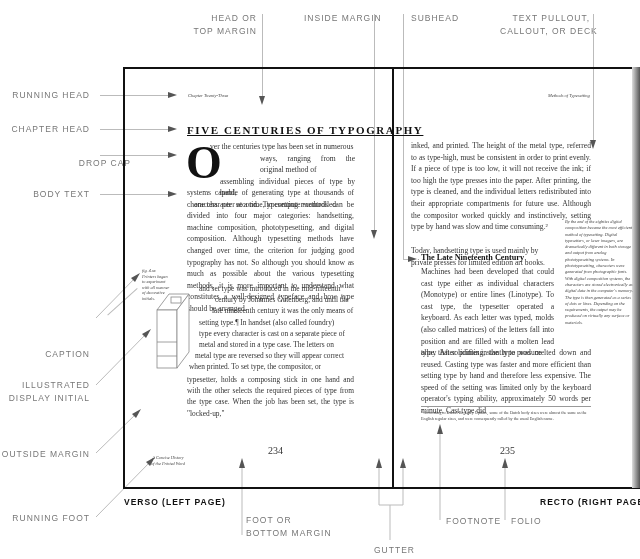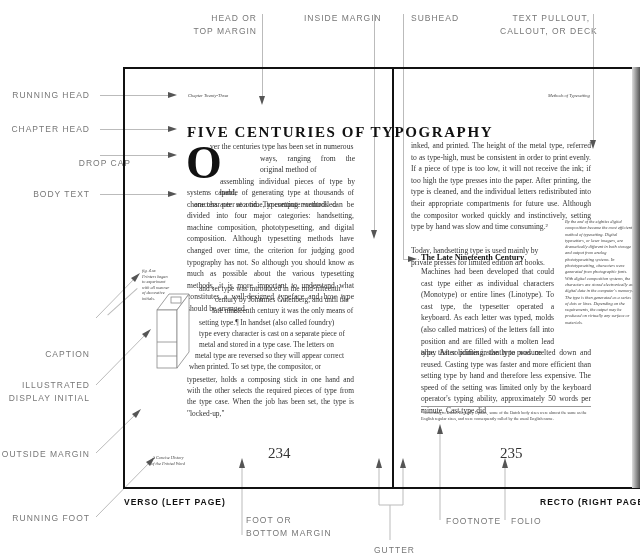--- a/index.html
+++ b/index.html
@@ -5,24 +5,24 @@
   html, body { margin:0; padding:0; background:#ffffff; }
   body { width:640px; height:559px; position:relative; overflow:hidden; font-family:"Liberation Serif", serif; color:#222; }
   .lbl { position:absolute; font-family:"Liberation Sans", sans-serif; font-size:8.5px; letter-spacing:1px; color:#777; white-space:nowrap; line-height:13px; }
   .lbl.r { text-align:right; }
   .ln { position:absolute; background:#bbb; }
   .arrowR { position:absolute; width:0; height:0; border-top:3px solid transparent; border-bottom:3px solid transparent; border-left:9px solid #555; }
   .arrowD { position:absolute; width:0; height:0; border-left:3px solid transparent; border-right:3px solid transparent; border-top:9px solid #555; }
   .page-line { position:absolute; background:#111; }
   .txt { position:absolute; font-size:8.2px; line-height:11.2px; color:#333; text-align:justify; }
   .italic-small { position:absolute; font-style:italic; font-size:4.3px; line-height:5.6px; color:#444; }
-  .chapter-head { position:absolute; font-weight:bold; letter-spacing:1.6px; font-size:15px; color:#111; white-space:nowrap; }
+  .chapter-head { position:absolute; font-weight:bold; letter-spacing:1.6px; font-size:11px; color:#111; white-space:nowrap;text-decoration:underline; }
   .dropcap { position:absolute; font-size:46px; line-height:40px; font-weight:bold; color:#111; }
   .subhead { position:absolute; font-weight:bold; font-size:8.2px; color:#111; white-space:nowrap; }
-  .folio { position:absolute; font-size:15px; color:#333; }
+  .folio { position:absolute; font-size:10px; color:#333; }
   .page-name { position:absolute; font-family:"Liberation Sans", sans-serif; font-weight:bold; font-size:8.5px; letter-spacing:1px; color:#111; white-space:nowrap; }
   .shadow-right { position:absolute; right:0; top:64px; width:8px; height:495px; background:linear-gradient(to right, #ddd, #555); }
   .para { margin:0; }
 </style>
 </head>
 <body>
 
 <div class="lbl r" style="left:170px; top:12px; width:87px;">
   <div>HEAD OR</div>
   <div>TOP MARGIN</div>

